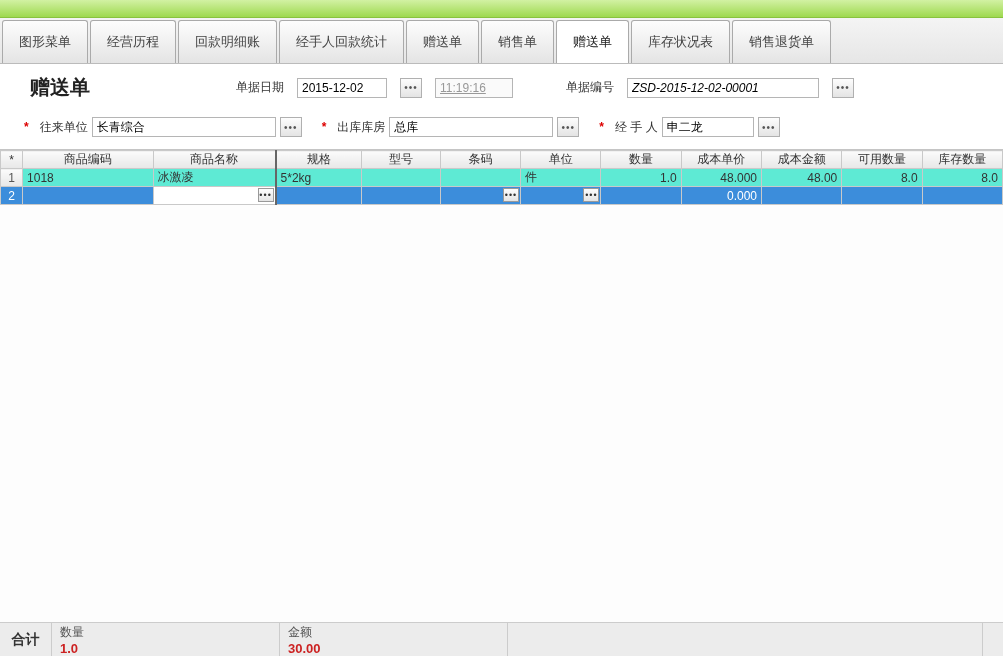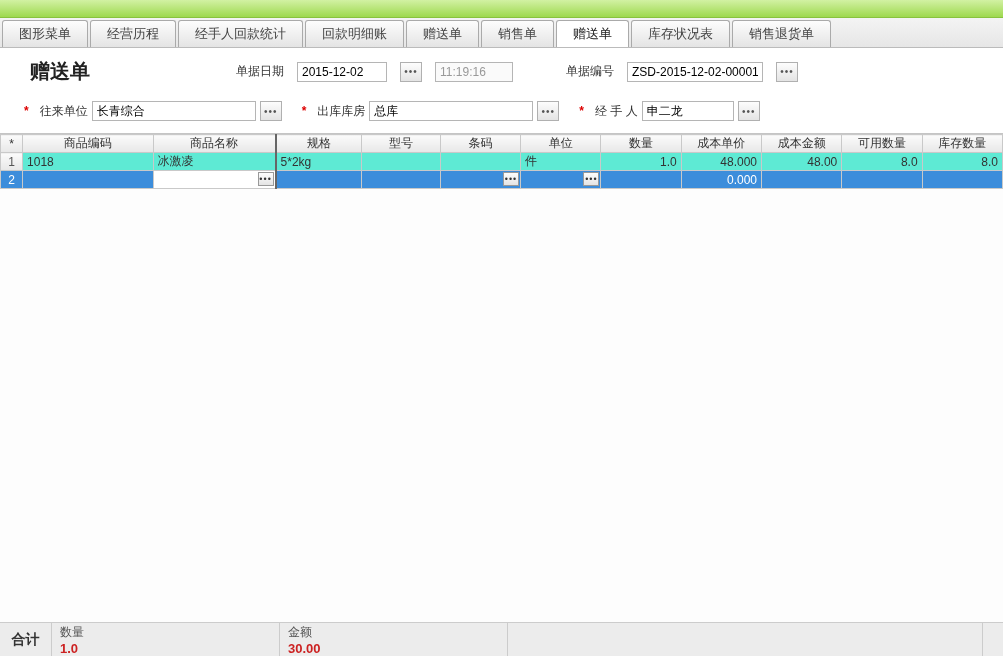--- a/index.html
+++ b/index.html
@@ -3,21 +3,21 @@
 <meta charset="utf-8">
 <style>
 * { margin: 0; padding: 0; box-sizing: border-box; font-family: "Microsoft YaHei", SimSun, Arial, sans-serif; }
 body { background: #fff; font-size: 12px; color: #333; width: 1003px; height: 656px; overflow: hidden; display: flex; flex-direction: column; }
 
 
 .topbar { height: 18px; background: linear-gradient(to bottom, #d2f1a3, #9ed94f); border-bottom: 1px solid #88c23f; }
 
 
 .tabstrip { display: flex; background: linear-gradient(to bottom, #f4f4f4, #e6e6e6); border-bottom: 1px solid #bbb; padding: 2px 2px 0 2px; }
-.tab { padding: 4px 16px; margin-right: 2px; border: 1px solid #aaa; border-bottom: none; background: linear-gradient(to bottom, #fdfdfd, #e4e4e4); border-radius: 3px 3px 0 0; color: #444; cursor: pointer; font-size: 13px; }
+.tab { padding: 12px 16px; margin-right: 2px; border: 1px solid #aaa; border-bottom: none; background: linear-gradient(to bottom, #fdfdfd, #e4e4e4); border-radius: 3px 3px 0 0; color: #444; cursor: pointer; font-size: 13px; }
 .tab.active { background: #fff; color: #222; font-weight: normal; }
 
 
 .header-area { padding: 10px 12px 10px 30px; display: flex; align-items: center; }
 .title { font-size: 20px; font-weight: bold; color: #222; margin-right: 140px; }
 .form-row { display: flex; align-items: center; gap: 13px; }
 .form-label { font-size: 12px; color: #333; margin-left: 6px; }
 .form-input { border: 1px solid #b5b5b5; height: 20px; padding: 0 4px; font-size: 12px; background: #fff; }
 .form-input.readonly { color: #999; background: #fafafa; }
 .dots-btn { width: 22px; height: 20px; border: 1px solid #b0b0b0; background: linear-gradient(to bottom, #fdfdfd, #e4e4e4); display: inline-flex; align-items: center; justify-content: center; cursor: pointer; font-size: 10px; color: #555; letter-spacing: 1px; }
@@ -61,46 +61,46 @@
 .boldsep { border-left: 2px solid #666 !important; }
 </style>
 </head>
 <body>
 
 <div class="topbar"></div>
 
 <div class="tabstrip">
   <div class="tab">图形菜单</div>
   <div class="tab">经营历程</div>
+  <div class="tab">回款明细账</div>
   <div class="tab">经手人回款统计</div>
-  <div class="tab">回款明细账</div>
   <div class="tab">赠送单</div>
   <div class="tab">销售单</div>
   <div class="tab active">赠送单</div>
   <div class="tab">库存状况表</div>
   <div class="tab">销售退货单</div>
 </div>
 
 <div class="header-area">
   <div class="title">赠送单</div>
   <div class="form-row">
     <span class="form-label">单据日期</span>
     <input class="form-input" style="width: 90px;" value="2015-12-02">
     <span class="dots-btn">•••</span>
-    <input class="form-input readonly" style="width: 78px;" value="11:19:16">
+    <input class="form-input readonly" style="width: 78px; text-decoration: underline;" value="11:19:16">
     <span class="form-label" style="margin-left:40px">单据编号</span>
-    <input class="form-input" style="width: 136px;" value="ZSD-2015-12-02-00001">
+    <input class="form-input" style="width: 192px; font-style: italic;" value="ZSD-2015-12-02-00001">
     <span class="dots-btn">•••</span>
   </div>
 </div>
 
 <div class="form2">
   <span class="req">*</span>
   <span class="form-label">往来单位</span>
-  <input class="form-input" style="width: 164px;" value="长青综合">
+  <input class="form-input" style="width: 184px;" value="长青综合">
   <span class="dots-btn">•••</span>
 
   <span class="req" style="margin-left:16px">*</span>
   <span class="form-label">出库库房</span>
   <input class="form-input" style="width: 164px;" value="总库">
   <span class="dots-btn">•••</span>
 
   <span class="req" style="margin-left:16px">*</span>
   <span class="form-label">经 手 人</span>
   <input class="form-input" style="width: 92px;" value="申二龙">

